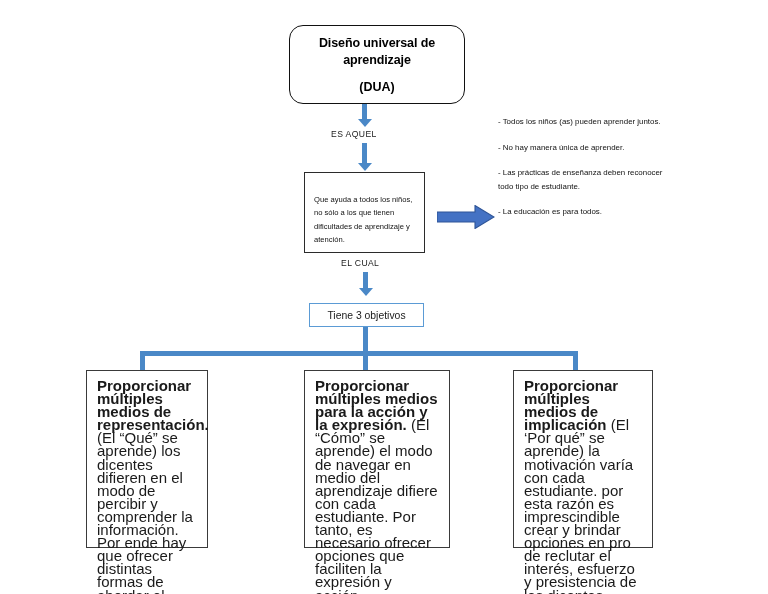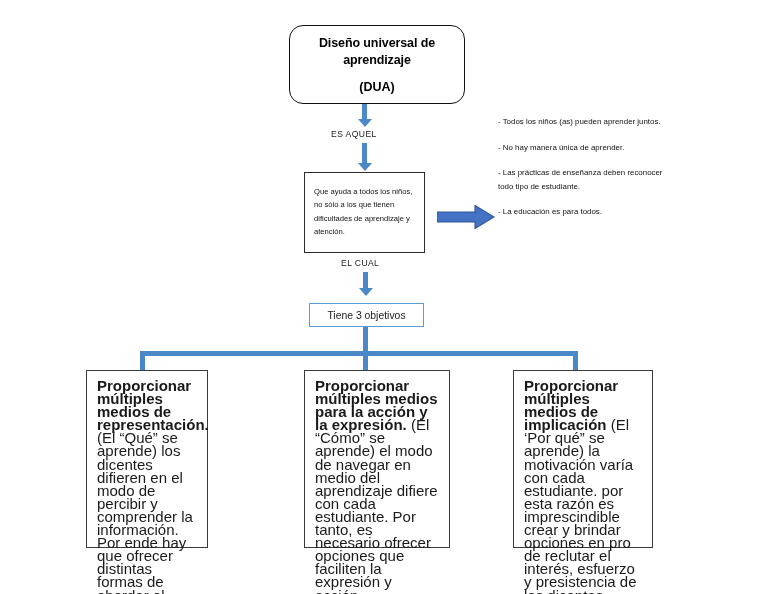--- a/index.html
+++ b/index.html
@@ -84,21 +84,21 @@
   
   .def-box {
     position: absolute;
     left: 304px;
     top: 172px;
     width: 121px;
     height: 81px;
     border: 1.2px solid #2b2b2b;
     background: #ffffff;
     box-sizing: border-box;
-    padding: 12px 8px 4px 9px;
+    padding: 20px 8px 4px 9px;
   }
   .def-box p {
     margin: 0;
     font-size: 7.6px;
     line-height: 13.4px;
     color: #111111;
   }
 
   
   .bullets {

